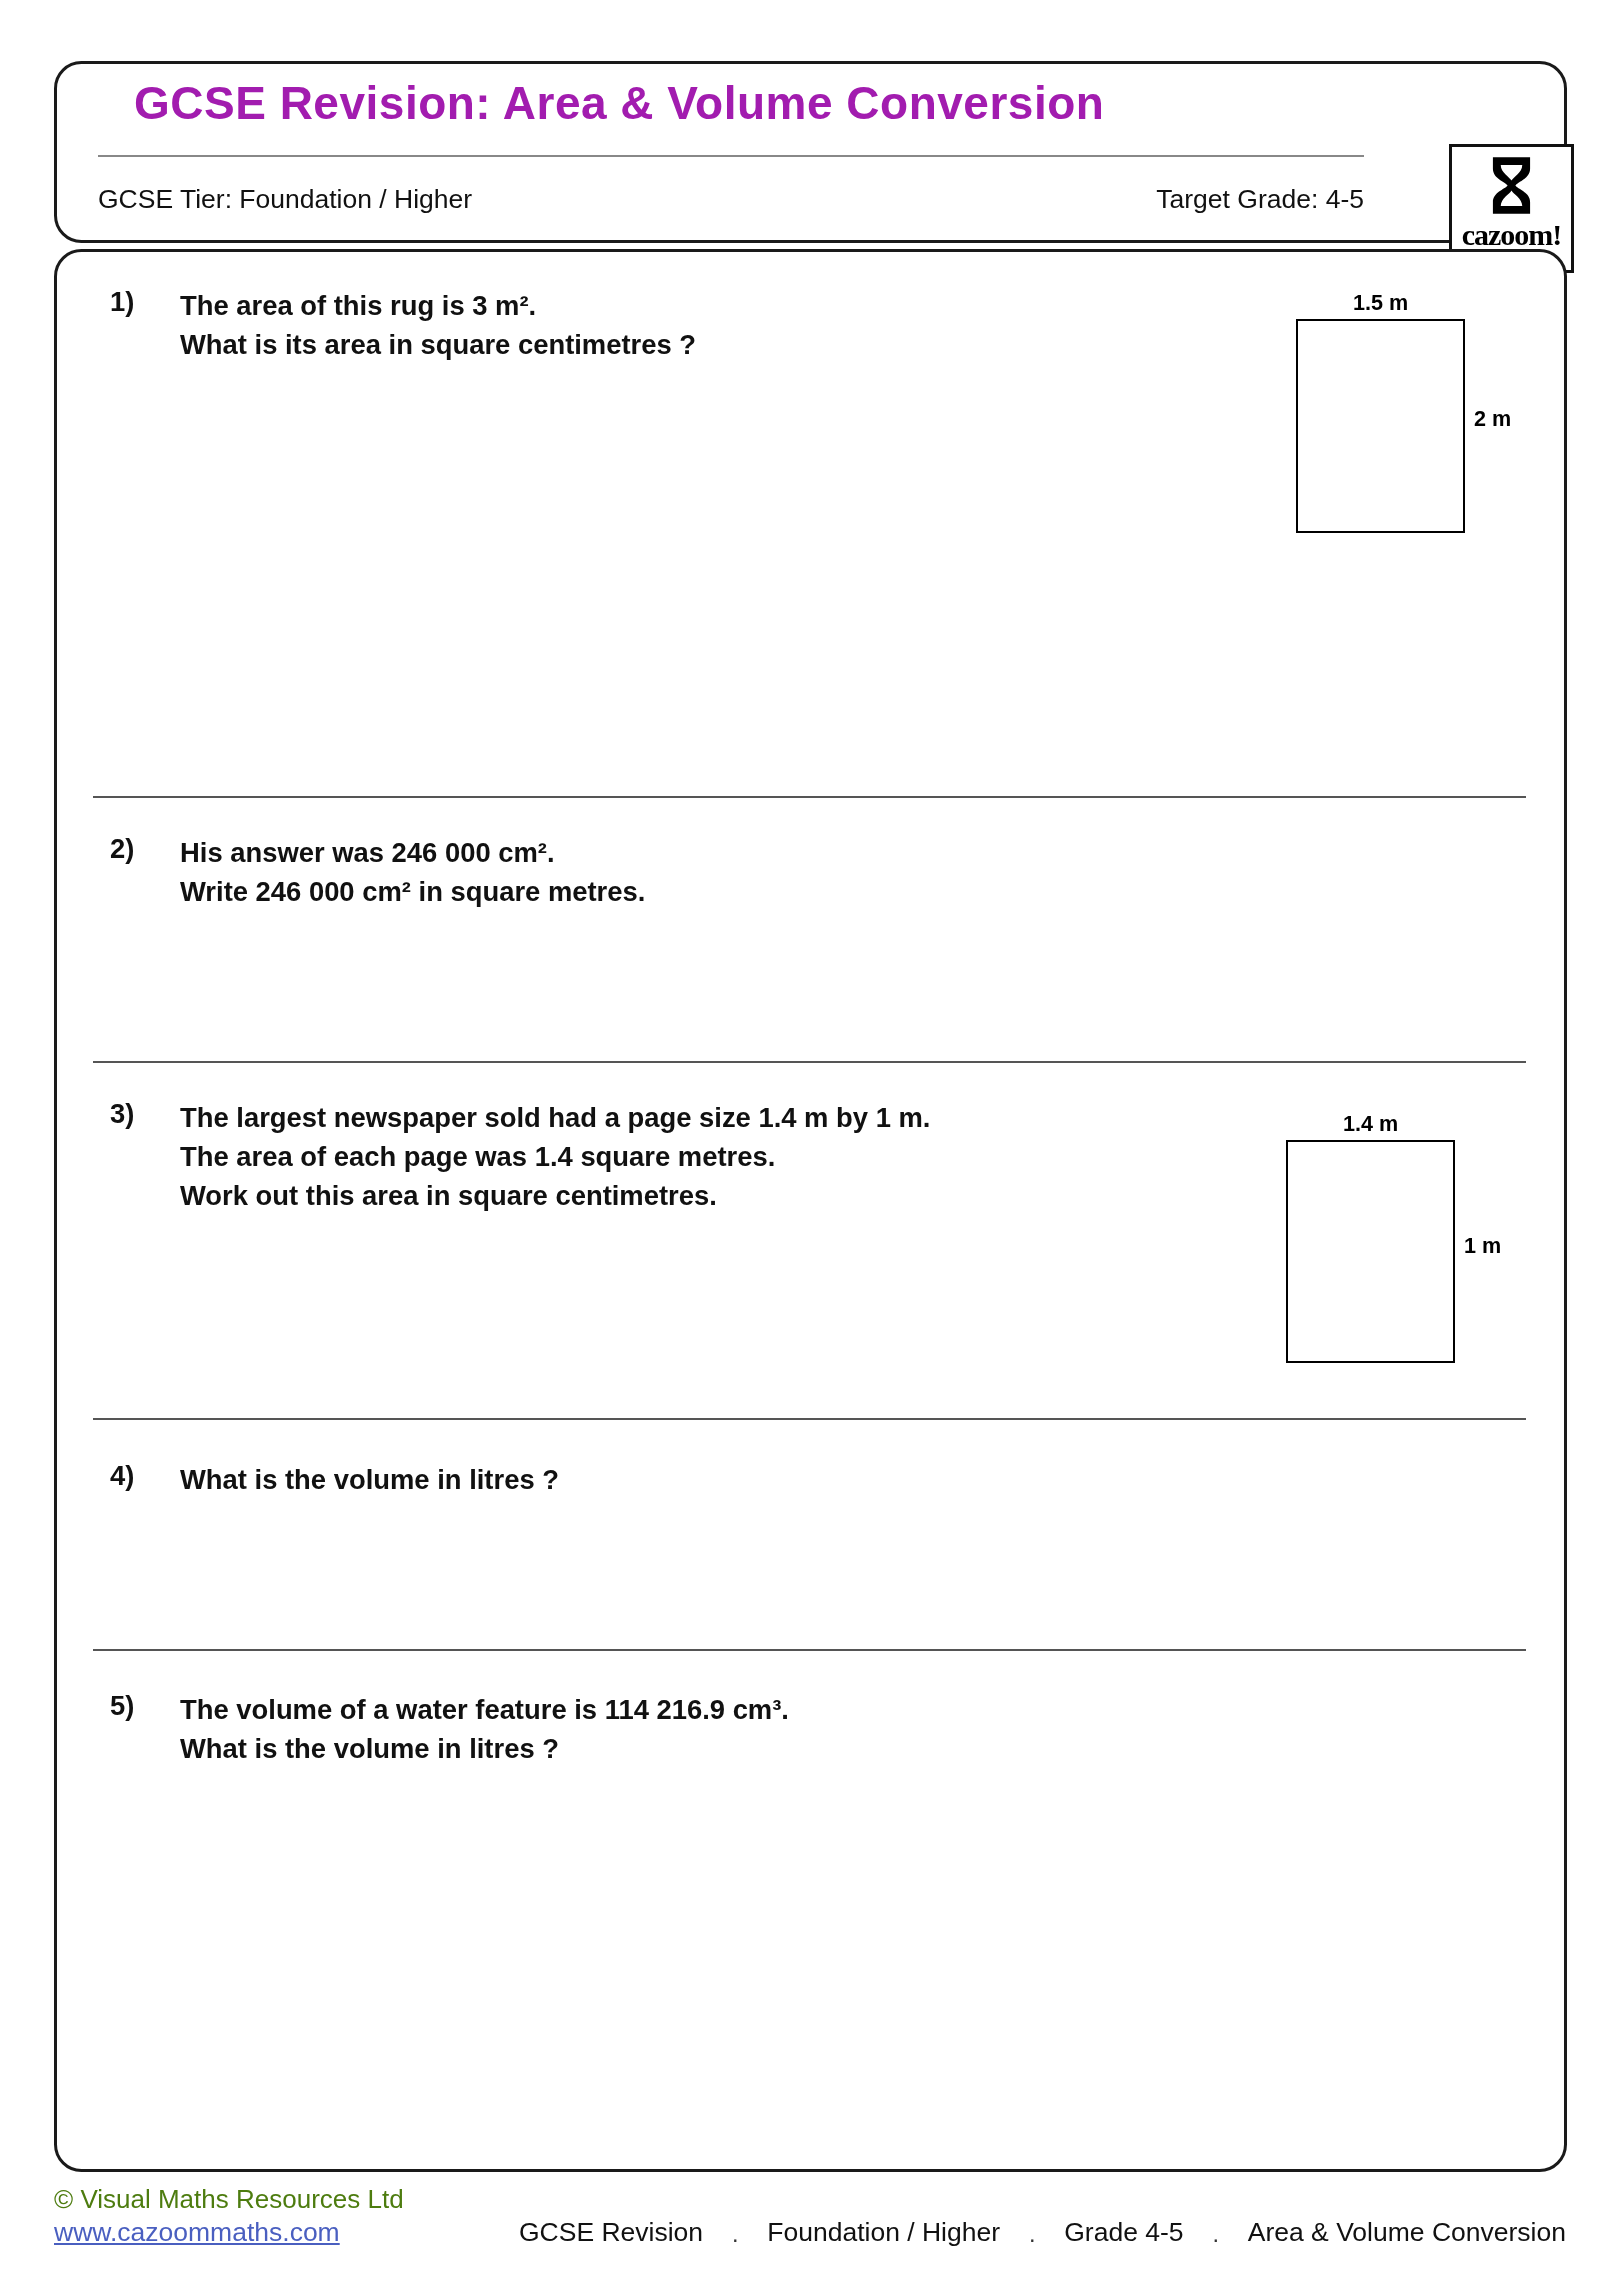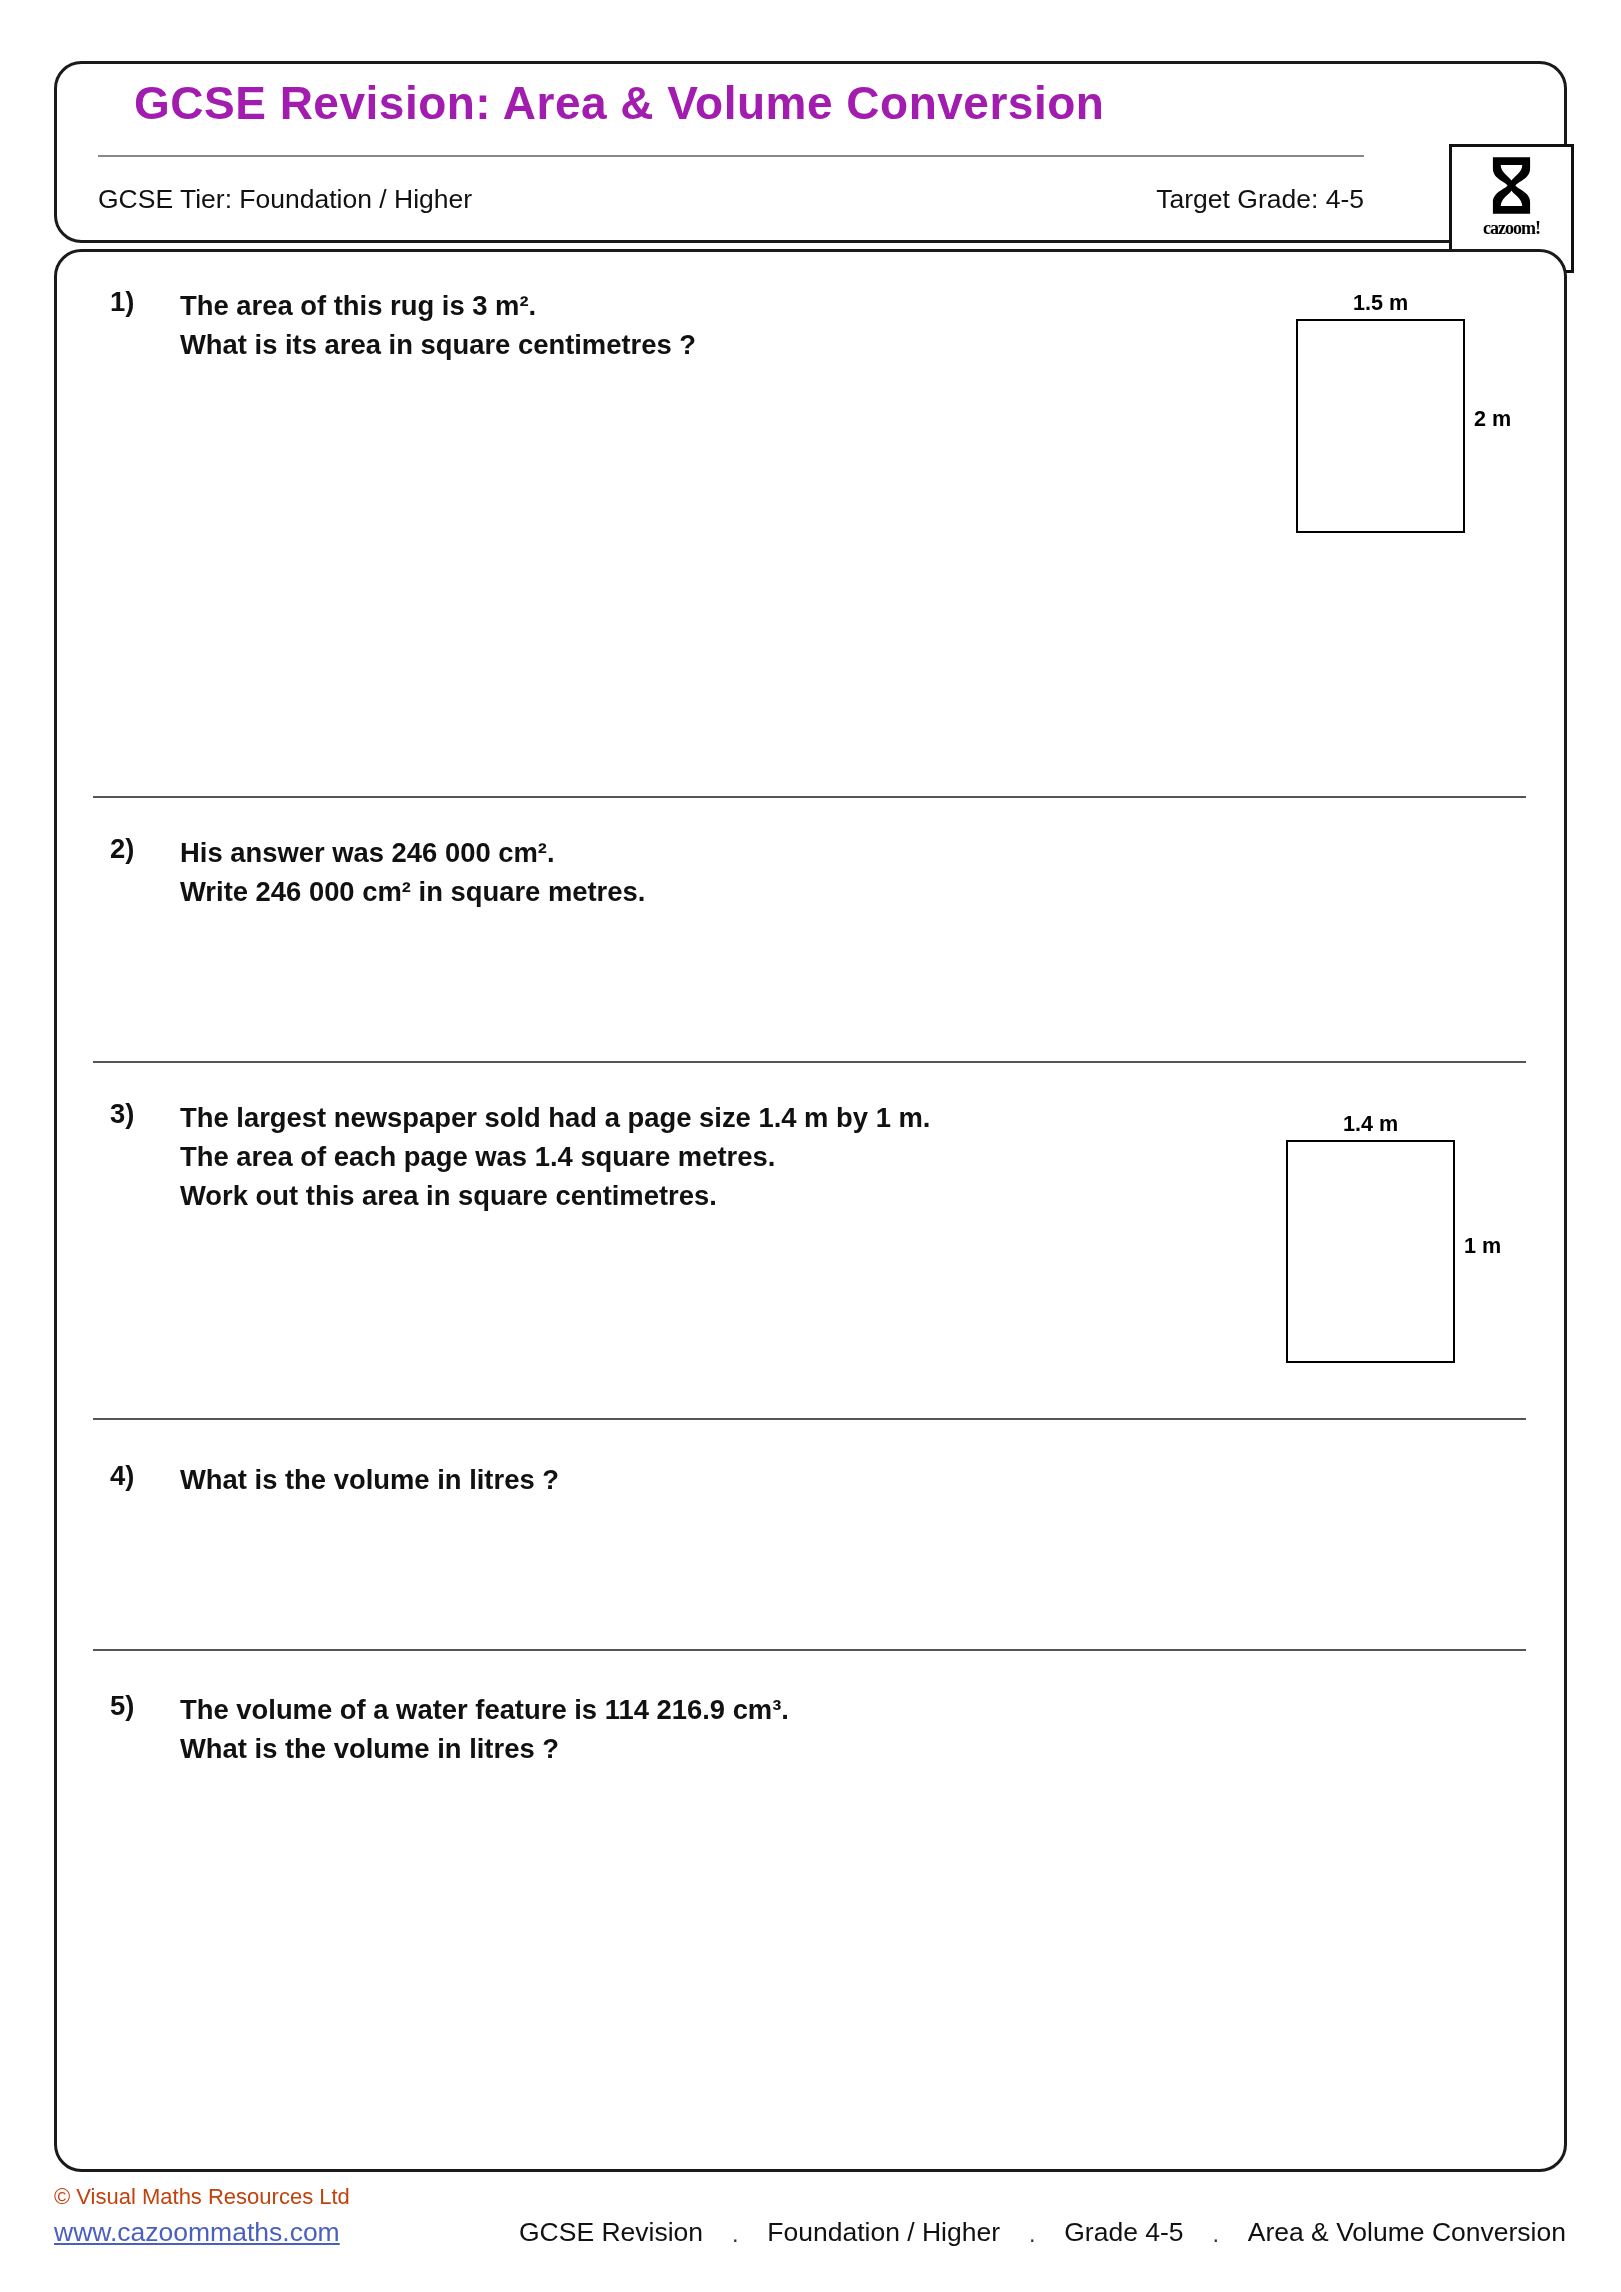--- a/index.html
+++ b/index.html
@@ -67,21 +67,21 @@
     display: flex;
     flex-direction: column;
     align-items: center;
     justify-content: flex-start;
     padding-top: 7.8px;
   }
   .logo-icon { width: 45px; height: 61px; }
   .logo-text {
     font-family: "Liberation Serif", serif;
     font-weight: 700;
-    font-size: 18px;
+    font-size: 30px;
     color: #000;
     margin-top: 2px;
     letter-spacing: -1px;
   }
 
   
   .main-box {
     position: absolute;
     left: 54px; top: 249px;
     width: 1513px; height: 1923px;
@@ -139,22 +139,22 @@
     font-size: 21.6px;
     font-weight: 700;
     color: #000;
     white-space: nowrap;
   }
 
   
   .footer-copyright {
     position: absolute;
     left: 54px; top: 2184px;
-    font-size: 22px;
-    color: #c2410c;
+    font-size: 26px;
+    color: #4d7c0f;
   }
   .footer-link {
     position: absolute;
     left: 54px; top: 2217px;
     font-size: 26.5px;
     color: #4a5fc0;
     text-decoration: underline;
     cursor: pointer;
   }
   .footer-meta {

